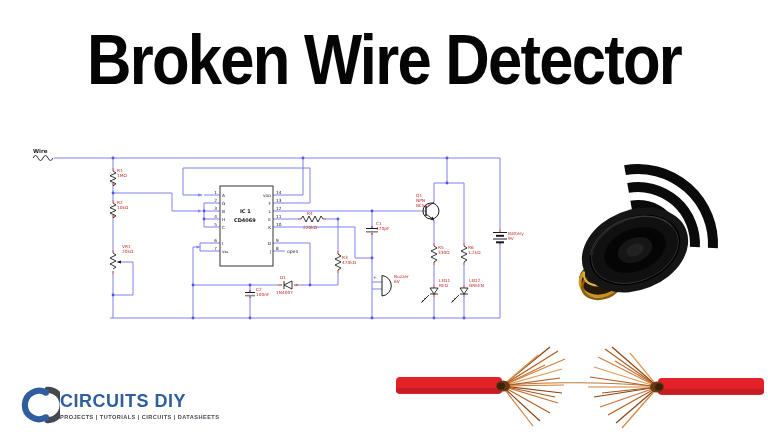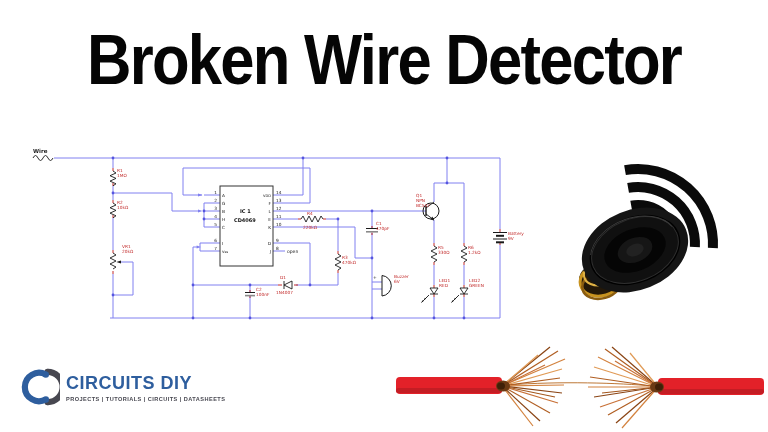--- a/index.html
+++ b/index.html
@@ -4,21 +4,21 @@
 <style>
   html,body{margin:0;padding:0;}
   body{width:768px;height:432px;background:#ffffff;position:relative;overflow:hidden;
        font-family:"Liberation Sans", sans-serif;}
   .title{position:absolute;top:20px;left:0;width:768px;text-align:center;
          font-size:70px;font-weight:700;color:#050505;letter-spacing:-2px;
          transform:scaleX(0.88);transform-origin:center;white-space:nowrap;}
   #schematic{position:absolute;left:20px;top:138px;}
   #speaker{position:absolute;left:552px;top:138px;}
   #brokenwire{position:absolute;left:390px;top:345px;}
-  .logo{position:absolute;left:14px;top:362px;display:flex;align-items:center;gap:6px;}
+  .logo{position:absolute;left:14px;top:380px;display:flex;align-items:center;}
   .logo-text .brand{font-size:18px;font-weight:700;color:#2e5e9e;letter-spacing:0.5px;white-space:nowrap;}
   .logo-text .tagline{font-size:5.6px;font-weight:700;color:#474750;letter-spacing:0.45px;margin-top:2px;white-space:nowrap;}
   svg text{font-family:"DejaVu Sans", sans-serif;}
   .lbl{fill:#c22a2a;font-size:4.3px;}
   .pin{fill:#1a1a1a;font-size:4.3px;}
   .pins{fill:#1a1a1a;font-size:3.6px;}
   .icname{fill:#111;font-size:5px;font-weight:bold;}
   .blk{fill:#1a1a1a;font-size:4.5px;}
   .wirelbl{fill:#1a1a1a;font-size:5.5px;font-weight:bold;}
   .w{stroke:#8080f0;stroke-width:1;fill:none;}

